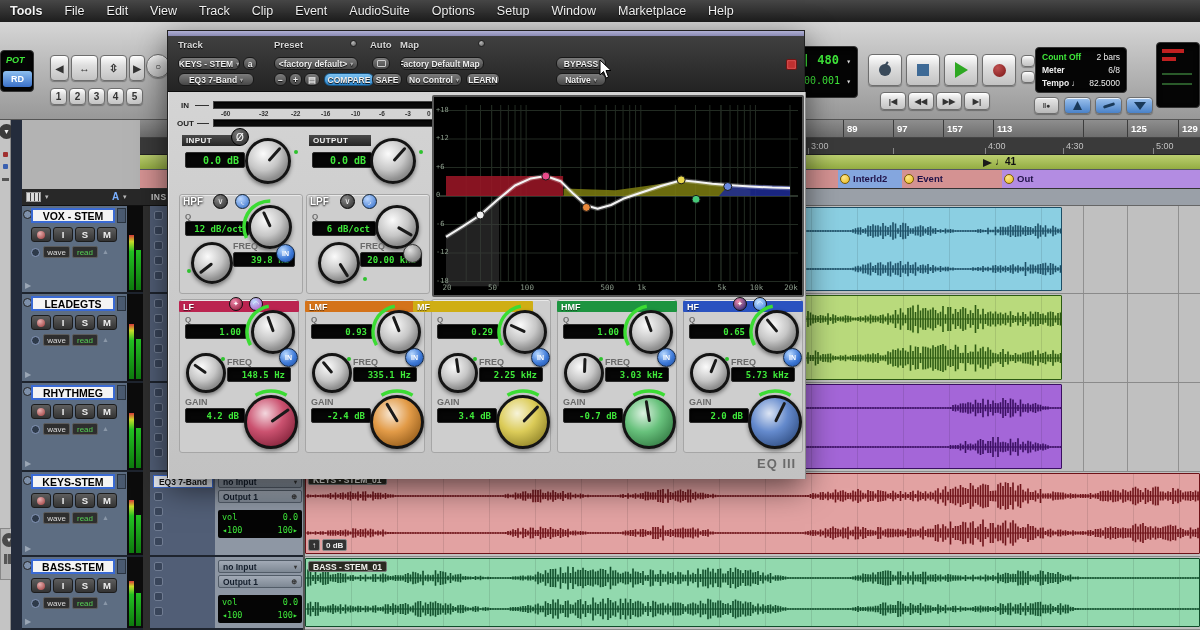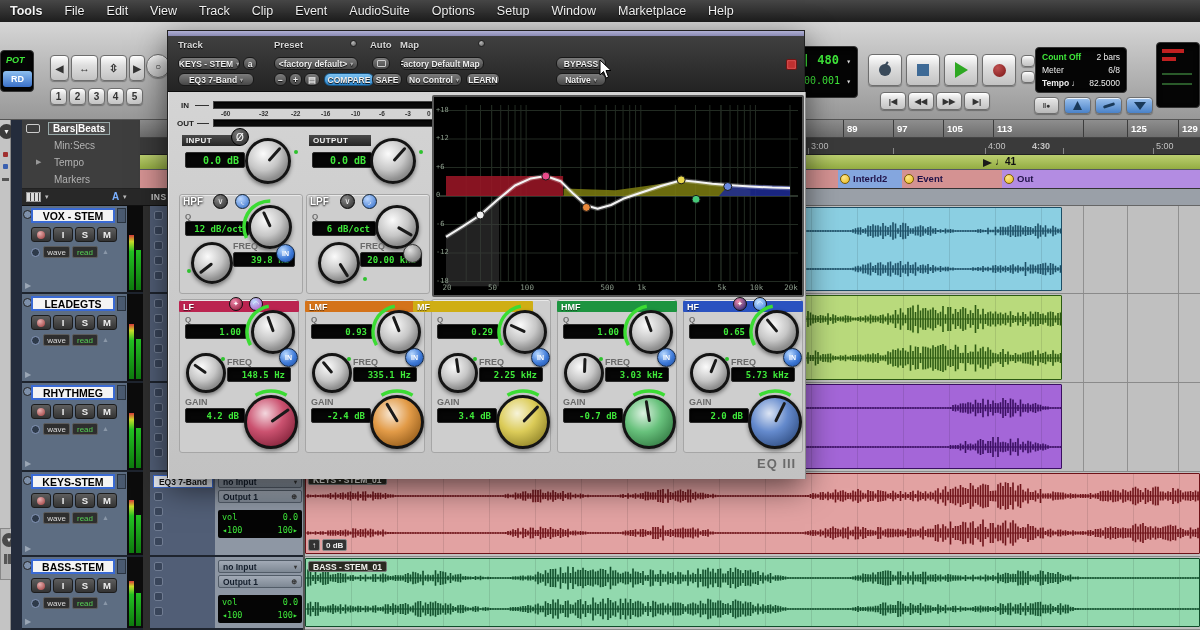--- a/index.html
+++ b/index.html
@@ -107,21 +107,21 @@
     <div class="tbtn" style="left:908px;top:70px;width:26px;height:18px;font-size:8px">◀◀</div>
     <div class="tbtn" style="left:936px;top:70px;width:26px;height:18px;font-size:8px">▶▶</div>
     <div class="tbtn" style="left:964px;top:70px;width:26px;height:18px;font-size:8px">▶|</div>
 
     <div class="blkdisp" style="left:1035px;top:25px;width:92px;height:46px;padding:4px 6px;display:flex;flex-direction:column;justify-content:space-between">
       <div style="display:flex;justify-content:space-between;font-size:8.5px">
           <span style="color:#3fe83a;font-weight:bold">Count Off</span>
           <span style="color:#eee">2 bars</span>
         </div>
       <div style="display:flex;justify-content:space-between;font-size:8.5px">
-          <span style="color:#eee;font-weight:normal">Meter</span>
+          <span style="color:#eee;font-weight:bold">Meter</span>
           <span style="color:#eee">6/8</span>
         </div>
       <div style="display:flex;justify-content:space-between;font-size:8.5px">
           <span style="color:#eee;font-weight:bold"><span>Tempo</span> ♩</span>
           <span style="color:#eee">82.5000</span>
         </div>
     </div>
     <div class="tbtn" style="left:1034px;top:75px;width:25px;height:17px;background:linear-gradient(#e8e8e8,#b8b8b8);font-size:7px">‖●</div>
     <div class="tbtn" style="left:1064px;top:75px;width:27px;height:17px;background:linear-gradient(#9cc2ee,#4a82c8)">
         <span style="width:9px;height:9px;background:#1a3a5a;clip-path:polygon(50% 0,100% 100%,0 100%)"></span>
@@ -144,53 +144,45 @@
   <div id="editarea" style="position:absolute;left:0;top:120px;width:1200px;height:510px">
       <div style="position: absolute; left: 0px; top: 0px; width: 11px; height: 510px; background: rgb(196, 196, 196); border-right: 1px solid rgb(138, 138, 138);"></div>
       <div style="position: absolute; left: -1px; top: 4px; width: 15px; height: 15px; border-radius: 50%; background: rgb(58, 58, 58); color: rgb(238, 238, 238); font-size: 8px; display: flex; align-items: center; justify-content: center;">▾</div>
       <div style="position: absolute; left: 3px; top: 32px; width: 5px; height: 5px; background: rgb(160, 48, 48); border-radius: 1px;"></div>
       <div style="position: absolute; left: 3px; top: 44px; width: 5px; height: 5px; background: rgb(58, 96, 176); border-radius: 1px;"></div>
       <div style="position: absolute; left: 2px; top: 58px; width: 7px; height: 3px; background: rgb(85, 85, 85);"></div>
       <div style="position: absolute; left: 0px; top: 408px; width: 20px; height: 52px; background: rgb(184, 184, 184); border: 1px solid rgb(136, 136, 136);"></div>
       <div style="position: absolute; left: 2px; top: 413px; width: 14px; height: 14px; border-radius: 50%; background: rgb(74, 74, 74); color: rgb(238, 238, 238); font-size: 7px; display: flex; align-items: center; justify-content: center;">▾</div>
       <div style="position: absolute; left: 4px; top: 434px; width: 12px; height: 10px; background: repeating-linear-gradient(90deg, rgb(85, 85, 85) 0px, rgb(85, 85, 85) 3px, rgb(153, 153, 153) 3px, rgb(153, 153, 153) 4px);"></div>
       <div style="position: absolute; left: 11px; top: 0px; width: 11px; height: 510px; background: rgb(36, 44, 60);"></div>
-      <div style="position: absolute; left: 22px; top: 0px; width: 118px; height: 69px; background: rgb(62, 62, 62); border-bottom: 1px solid rgb(34, 34, 34);">
-        <div style="position: absolute; left: 26px; top: 2px; font-size: 10px; font-weight: bold; color: rgb(255, 255, 255); border: 1px solid rgb(153, 170, 170); background: rgb(76, 76, 76); padding: 0px 4px;">Bars|Beats</div>
-        <div style="position: absolute; left: 4px; top: 4px; width: 14px; height: 9px; border: 1px solid rgb(204, 204, 204); border-radius: 2px;"></div>
-        <div style="position: absolute; left: 32px; top: 20px; font-size: 10px; color: rgb(178, 178, 178);">Min:Secs</div>
-        <div style="position: absolute; left: 14px; top: 38px; font-size: 7px; color: rgb(153, 153, 153);">▶</div>
-        <div style="position: absolute; left: 32px; top: 37px; font-size: 10px; color: rgb(178, 178, 178);">Tempo</div>
-        <div style="position: absolute; left: 32px; top: 54px; font-size: 10px; color: rgb(178, 178, 178);">Markers</div>
-      </div>
       <div style="position: absolute; left: 140px; top: 0px; width: 1060px; height: 18px; background: linear-gradient(rgb(142, 142, 142), rgb(110, 110, 110)); border-bottom: 1px solid rgb(68, 68, 68); overflow: hidden;">
         <div style="position: absolute; left: 703px; top: 0px; width: 1px; height: 18px; background: rgb(60, 60, 60);"></div>
         <div style="position: absolute; left: 707px; top: 3px; font-size: 9.5px; font-weight: bold; color: rgb(255, 255, 255);">89</div>
         <div style="position: absolute; left: 753px; top: 0px; width: 1px; height: 18px; background: rgb(60, 60, 60);"></div>
         <div style="position: absolute; left: 757px; top: 3px; font-size: 9.5px; font-weight: bold; color: rgb(255, 255, 255);">97</div>
         <div style="position: absolute; left: 803px; top: 0px; width: 1px; height: 18px; background: rgb(60, 60, 60);"></div>
-        <div style="position: absolute; left: 807px; top: 3px; font-size: 9.5px; font-weight: bold; color: rgb(255, 255, 255);">105</div>
+        <div style="position: absolute; left: 807px; top: 3px; font-size: 9.5px; font-weight: bold; color: rgb(255, 255, 255);">157</div>
         <div style="position: absolute; left: 853px; top: 0px; width: 1px; height: 18px; background: rgb(60, 60, 60);"></div>
         <div style="position: absolute; left: 857px; top: 3px; font-size: 9.5px; font-weight: bold; color: rgb(255, 255, 255);">113</div>
         <div style="position: absolute; left: 943px; top: 0px; width: 1px; height: 18px; background: rgb(60, 60, 60);"></div>
         <div style="position: absolute; left: 947px; top: 3px; font-size: 9.5px; font-weight: bold; color: rgb(255, 255, 255); margin-top: 27px;">121</div>
         <div style="position: absolute; left: 987px; top: 0px; width: 1px; height: 18px; background: rgb(60, 60, 60);"></div>
         <div style="position: absolute; left: 991px; top: 3px; font-size: 9.5px; font-weight: bold; color: rgb(255, 255, 255);">125</div>
         <div style="position: absolute; left: 1038px; top: 0px; width: 1px; height: 18px; background: rgb(60, 60, 60);"></div>
         <div style="position: absolute; left: 1042px; top: 3px; font-size: 9.5px; font-weight: bold; color: rgb(255, 255, 255);">129</div>
       </div>
       <div style="position: absolute; left: 140px; top: 18px; width: 1060px; height: 17px; background: rgb(58, 58, 58); border-bottom: 1px solid rgb(34, 34, 34); overflow: hidden;">
         <div style="position: absolute; left: 668px; bottom: 0px; width: 1px; height: 6px; background: rgb(136, 136, 136);"></div>
         <div style="position: absolute; left: 671px; top: 3px; font-size: 9px; color: rgb(194, 194, 194);">3:00</div>
         <div style="position: absolute; left: 753px; bottom: 0px; width: 1px; height: 6px; background: rgb(136, 136, 136);"></div>
         <div style="position: absolute; left: 756px; top: 3px; font-size: 9px; color: rgb(194, 194, 194); margin-top: 42px;">3:30</div>
         <div style="position: absolute; left: 845px; bottom: 0px; width: 1px; height: 6px; background: rgb(136, 136, 136);"></div>
         <div style="position: absolute; left: 848px; top: 3px; font-size: 9px; color: rgb(194, 194, 194);">4:00</div>
         <div style="position: absolute; left: 923px; bottom: 0px; width: 1px; height: 6px; background: rgb(136, 136, 136);"></div>
-        <div style="position: absolute; left: 892px; top: 3px; font-size: 9px; color: rgb(194, 194, 194); font-weight: bold;">4:30</div>
+        <div style="position: absolute; left: 926px; top: 3px; font-size: 9px; color: rgb(194, 194, 194);">4:30</div>
         <div style="position: absolute; left: 1013px; bottom: 0px; width: 1px; height: 6px; background: rgb(136, 136, 136);"></div>
         <div style="position: absolute; left: 1016px; top: 3px; font-size: 9px; color: rgb(194, 194, 194);">5:00</div>
       </div>
       <div style="position: absolute; left: 140px; top: 35px; width: 1060px; height: 15px; background: linear-gradient(rgb(188, 207, 112), rgb(147, 172, 66)); border-bottom: 1px solid rgb(85, 85, 102); overflow: hidden;">
         <div style="position: absolute; left: 843px; top: 4px; width: 0px; height: 0px; border-left: 9px solid rgb(26, 26, 26); border-top: 4px solid transparent; border-bottom: 4px solid transparent;"></div>
         <div style="position: absolute; left: 855px; top: 1px; font-size: 10px; font-weight: bold; color: rgb(17, 17, 17);">♩41</div>
       </div>
       <div style="position: absolute; left: 140px; top: 50px; width: 1060px; height: 19px; background: rgb(212, 146, 146); border-bottom: 1px solid rgb(51, 51, 51); overflow: hidden;">
         <div style="position: absolute; left: 0px; top: 0px; width: 698px; height: 19px; background: rgb(212, 146, 146);"></div>
         <div style="position: absolute; left: 698px; top: 0px; width: 64px; height: 19px; background: rgb(132, 166, 222);"></div>

